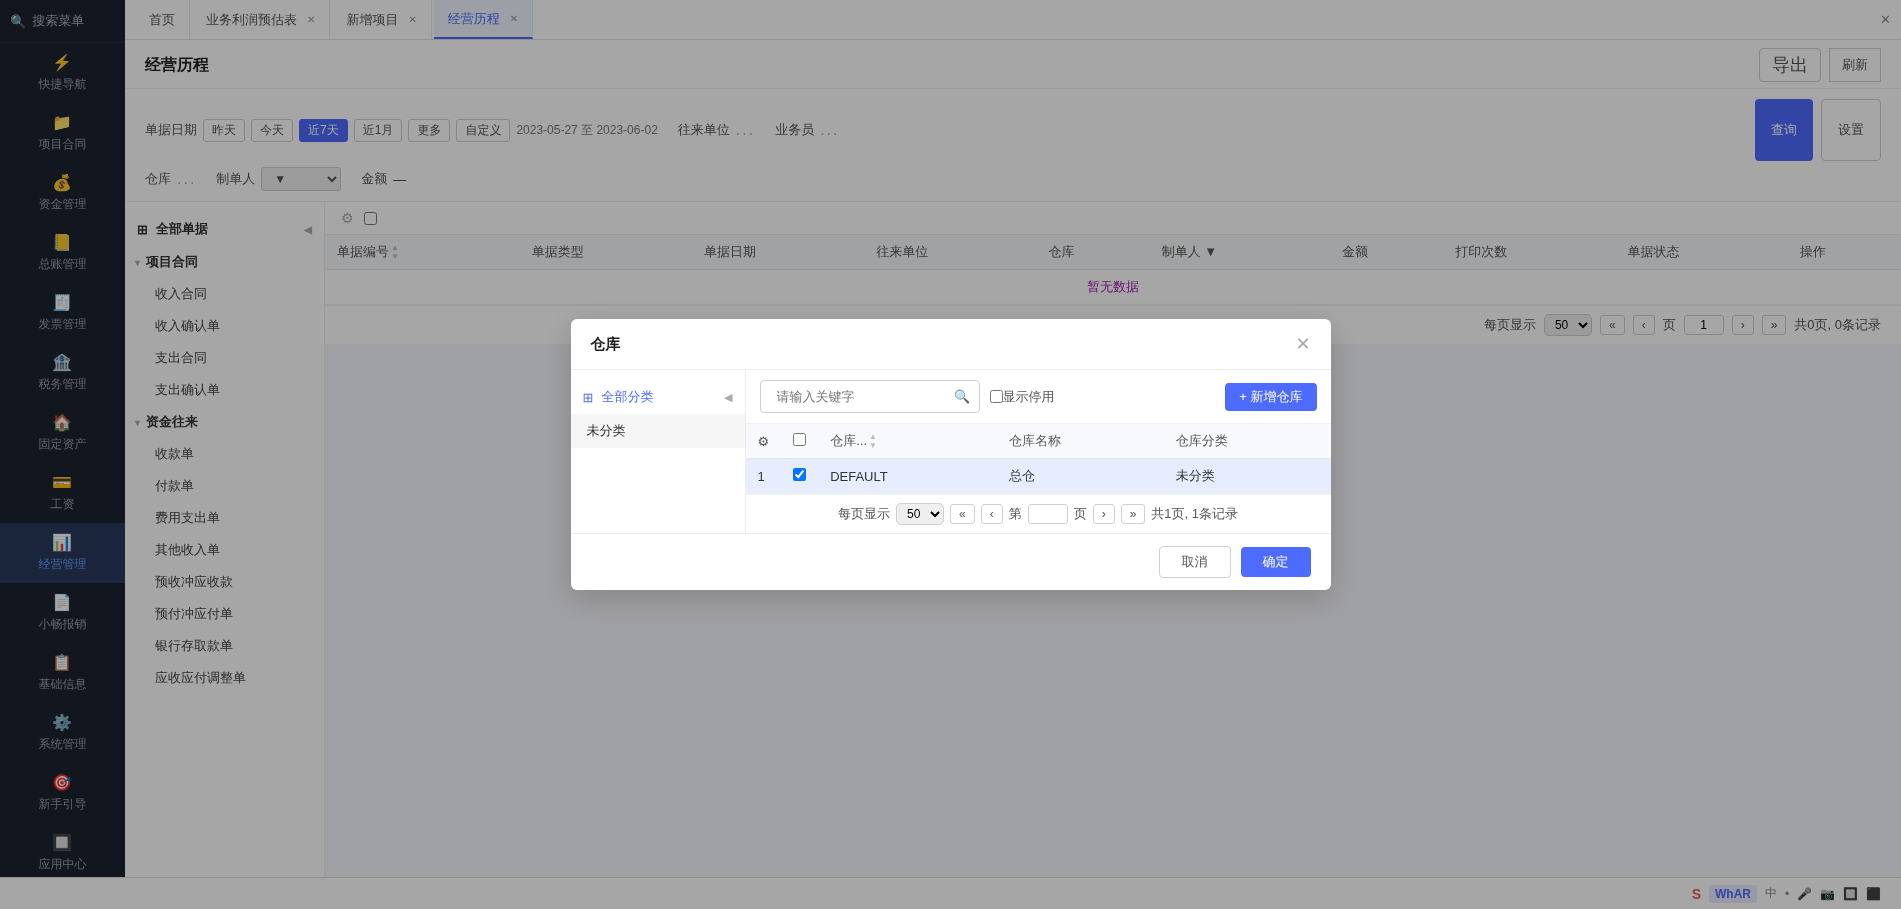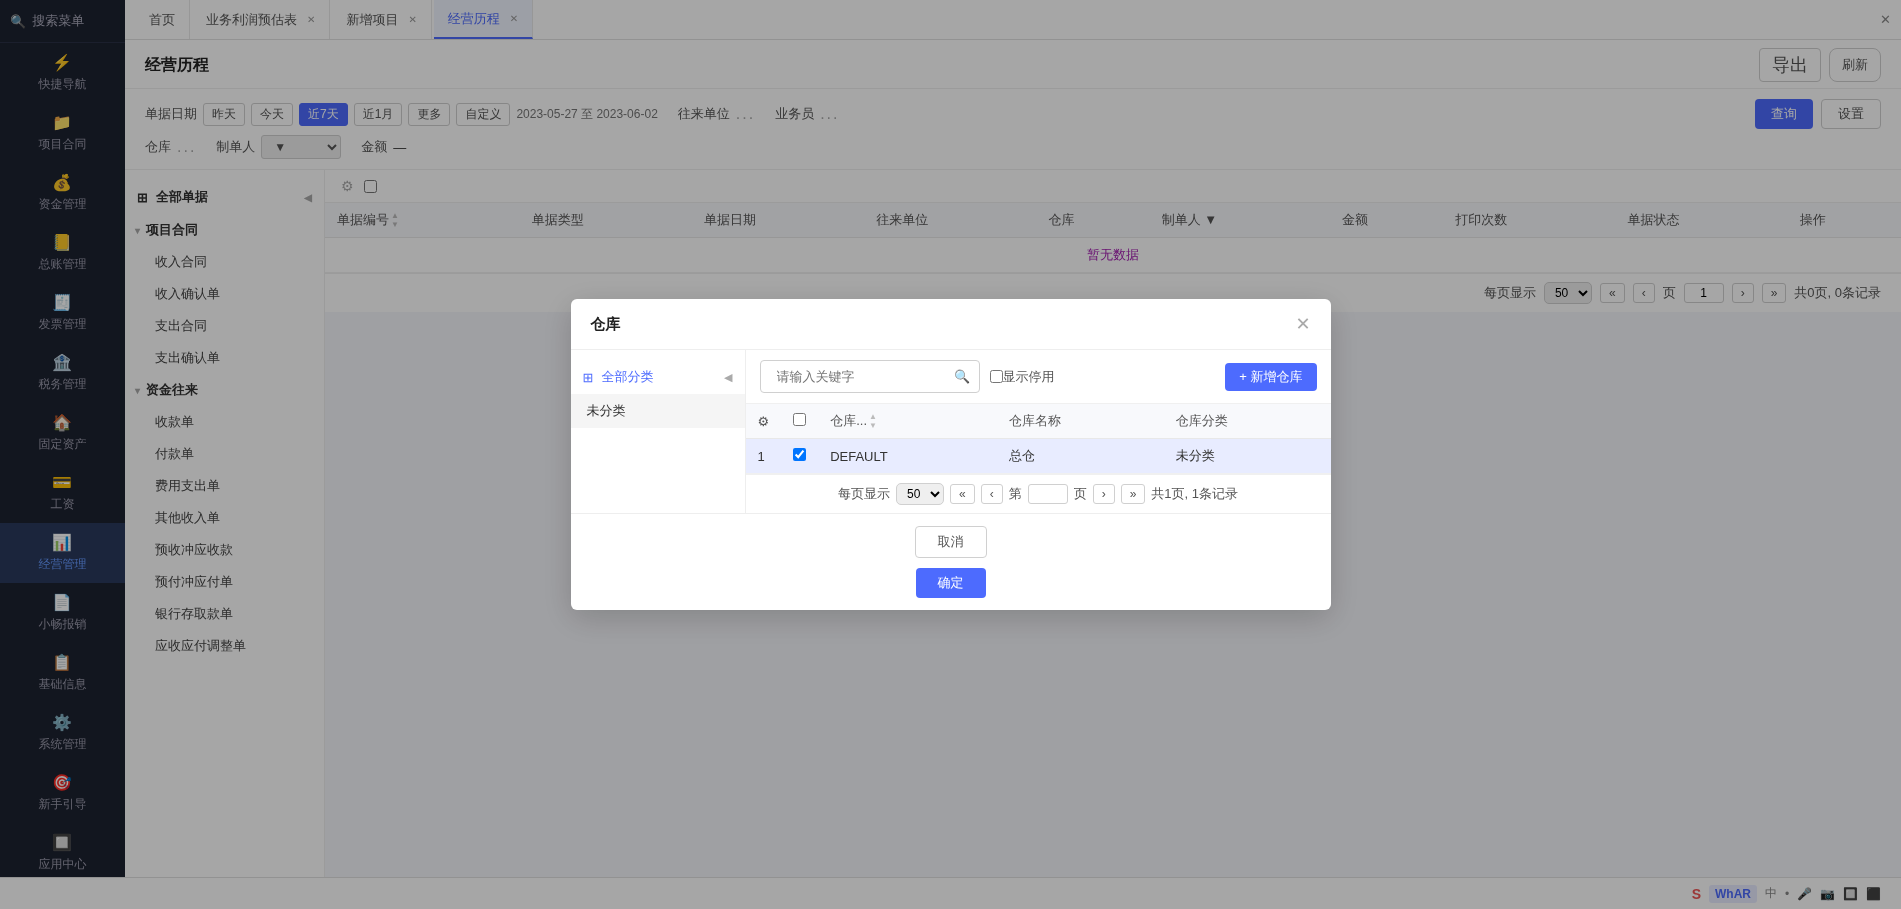--- a/index.html
+++ b/index.html
@@ -25,34 +25,34 @@
     .tab { display: flex; align-items: center; padding: 0 14px; height: 100%; font-size: 13px; color: #555; cursor: pointer; border-right: 1px solid #e8e8e8; gap: 6px; position: relative; }
     .tab.active { color: #4d6bfe; background: #f0f4ff; border-bottom: 2px solid #4d6bfe; }
     .tab-close-btn { font-size: 10px; color: #999; cursor: pointer; margin-left: 4px; }
     .tab-bar-right { margin-left: auto; display: flex; align-items: center; gap: 6px; color: #888; font-size: 13px; }
 
     
     .page-header { padding: 8px 20px 6px; background: #fff; border-bottom: 1px solid #eee; display: flex; align-items: center; justify-content: space-between; }
     .page-title { font-size: 16px; font-weight: 600; color: #222; }
     .page-actions { display: flex; gap: 8px; }
     .btn-export { background: #fff; border: 1px solid #d0d0d0; border-radius: 4px; padding: 4px 12px; cursor: pointer; font-size: 18px; color: #555; }
-    .btn-refresh { background: #fff; border: 1px solid #d0d0d0; border-radius: 8px; padding: 4px 12px; cursor: pointer; font-size: 13px; color: #555; }
+    .btn-refresh { background: #fff; border: 1px solid #d0d0d0; border-radius: 0; padding: 4px 12px; cursor: pointer; font-size: 13px; color: #555; }
 
     
     .filter-area { background: #fff; padding: 10px 20px; border-bottom: 1px solid #eee; }
     .filter-row { display: flex; align-items: center; gap: 20px; margin-bottom: 6px; flex-wrap: wrap; }
     .filter-item { display: flex; align-items: center; gap: 6px; font-size: 13px; }
     .filter-label { color: #555; white-space: nowrap; }
     .date-btn { padding: 2px 8px; border: 1px solid #d0d0d0; border-radius: 3px; cursor: pointer; font-size: 12px; background: #fff; color: #555; }
     .date-btn.active { background: #4d6bfe; color: #fff; border-color: #4d6bfe; }
     .date-range { font-size: 12px; color: #777; }
     .filter-dots { color: #aaa; font-size: 16px; cursor: pointer; letter-spacing: 2px; }
     .select-box { border: 1px solid #d0d0d0; border-radius: 3px; padding: 3px 8px; font-size: 12px; color: #555; min-width: 80px; }
     .btn-query { background: #4d6bfe; color: #fff; border: none; border-radius: 4px; padding: 5px 16px; cursor: pointer; font-size: 13px; }
-    .btn-setting { background: #fff; border: 1px solid #d0d0d0; border-radius: 4px; padding: 5px 16px; cursor: pointer; font-size: 13px; color: #555; }
+    .btn-setting { background: #fff; border: 1px solid #d0d0d0; border-radius: 4px; padding: 21px 16px; cursor: pointer; font-size: 13px; color: #555; }
 
     .filter-row2 { display: flex; align-items: center; gap: 20px; }
 
     
     .content-area { display: flex; flex: 1; overflow: hidden; }
     .sub-sidebar { width: 200px; background: #fff; border-right: 1px solid #eee; padding: 10px 0; overflow-y: auto; flex-shrink: 0; }
     .sub-menu-item { padding: 7px 16px 7px 20px; font-size: 13px; color: #444; cursor: pointer; display: flex; align-items: center; gap: 6px; }
     .sub-menu-item.group { font-weight: 600; color: #333; padding-left: 10px; }
     .sub-menu-item .arrow { font-size: 10px; color: #aaa; }
     .sub-menu-child { padding-left: 30px; }
@@ -92,21 +92,21 @@
     .modal-search input { border: none; outline: none; font-size: 13px; flex: 1; color: #555; }
     .modal-search-icon { color: #aaa; font-size: 13px; }
     .modal-checkbox-label { display: flex; align-items: center; gap: 0; font-size: 13px; color: #555; cursor: pointer; }
     .btn-add-warehouse { background: #4d6bfe; color: #fff; border: none; border-radius: 4px; padding: 5px 14px; cursor: pointer; font-size: 13px; margin-left: auto; }
     .modal-table { width: 100%; border-collapse: collapse; font-size: 13px; }
     .modal-table th { background: #f8f9fc; padding: 8px 12px; text-align: left; border-bottom: 1px solid #e8e8e8; font-weight: 500; color: #555; white-space: nowrap; }
     .modal-table td { padding: 8px 12px; border-bottom: 1px solid #f0f0f0; color: #333; }
     .modal-table tr.selected td { background: #e8ecff; }
     .modal-table-container { flex: 1; overflow-y: auto; }
     .modal-pagination { display: flex; align-items: center; justify-content: center; padding: 8px 14px; border-top: 1px solid #f0f0f0; gap: 6px; font-size: 13px; color: #555; }
-    .modal-footer { display: flex; align-items: center; justify-content: flex-end; padding: 12px 20px; border-top: 1px solid #eee; gap: 10px; flex-direction: column; }
+    .modal-footer { display: flex; align-items: center; justify-content: flex-end; padding: 12px 20px; border-top: 1px solid #eee; gap: 10px; }
     .btn-cancel { background: #fff; border: 1px solid #d0d0d0; border-radius: 4px; padding: 6px 22px; cursor: pointer; font-size: 13px; color: #555; }
     .btn-confirm { background: #4d6bfe; color: #fff; border: none; border-radius: 4px; padding: 6px 22px; cursor: pointer; font-size: 13px; }
 
     .scroll-area { flex: 1; overflow-y: auto; }
 
     
     .status-bar { background: #fff; border-top: 1px solid #e0e0e0; padding: 4px 20px; display: flex; align-items: center; justify-content: space-between; font-size: 12px; color: #888; height: 32px; }
     .status-right { display: flex; align-items: center; gap: 8px; }
     .whsr-badge { background: #e8ecff; color: #4d6bfe; border-radius: 3px; padding: 2px 6px; font-size: 12px; font-weight: 600; }
 

